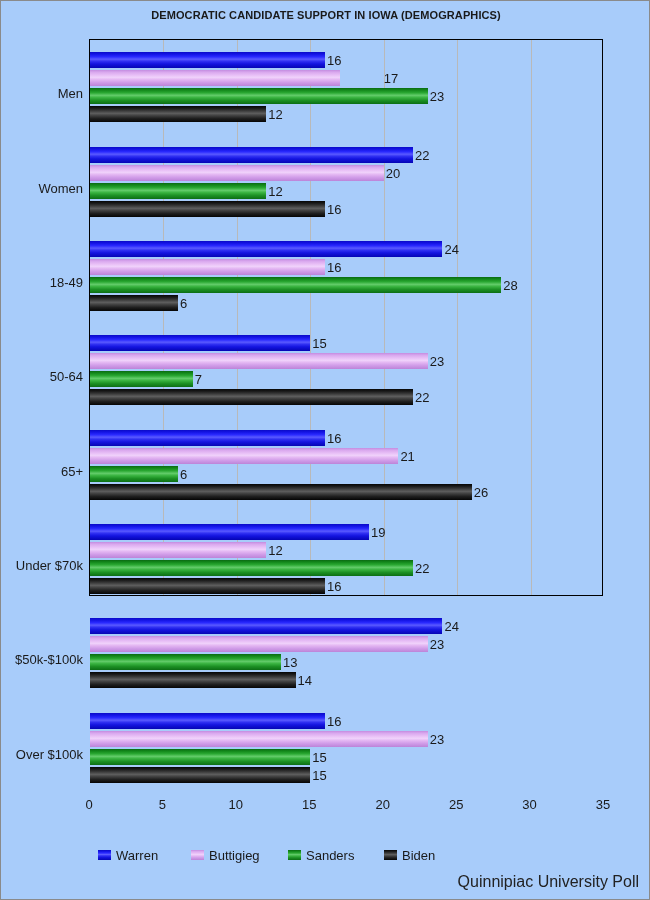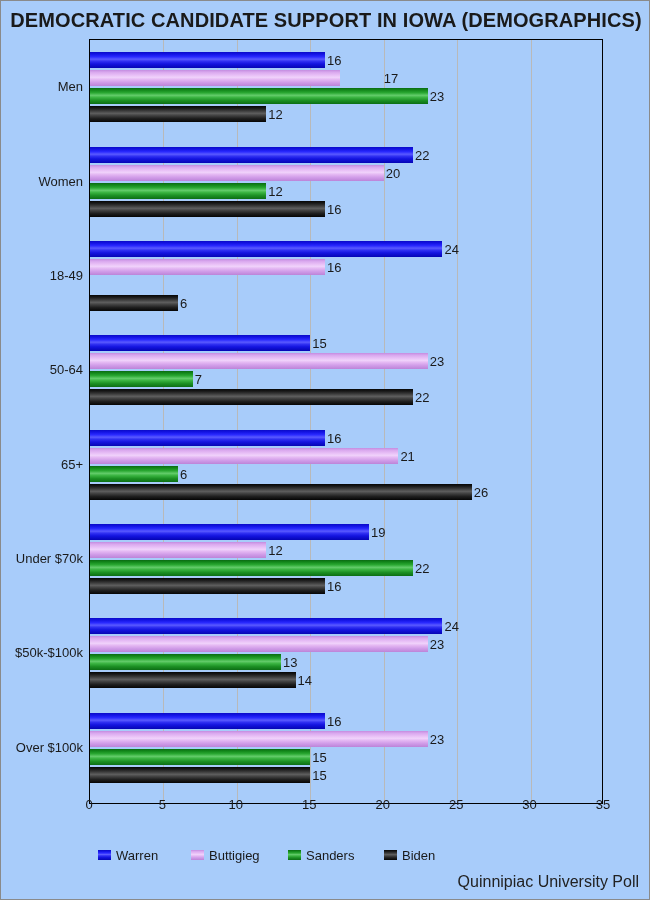--- a/index.html
+++ b/index.html
@@ -20,32 +20,32 @@
     box-sizing: border-box;
     border: 1px solid #8a8a8a;
     background: #a8ccfa;
   }
   #chart-title {
     position: absolute;
     left: 0;
     top: 8px;
     width: 650px;
     text-align: center;
-    font-size: 20px;
+    font-size: 11px;
     font-weight: bold;
     color: #1a1a1a;
     letter-spacing: 0.1px;
   }
   
   #plot-area {
     position: absolute;
     left: 88px;
     top: 38px;
     width: 514px;
-    height: 765px;
+    height: 557px;
     border: 1.6px solid #000;
     box-sizing: border-box;
     background: #a8ccfa;
   }
   #gridlines {
     position: absolute;
     left: 0; top: 0; right: 0; bottom: 0;
   }
   .gridline {
     position: absolute;
@@ -102,20 +102,21 @@
     color: #1a1a1a;
     white-space: nowrap;
     padding-left: 2px;
   }
   .cat-label {
     position: absolute;
     right: 654px; 
     font-size: 13px;
     color: #1a1a1a;
     white-space: nowrap;
+    margin-top: 7px;
   }
   #cat-labels {
     position: absolute;
     left: 0;
     top: 38px;
     width: 82px;
     height: 755px;
   }
   #cat-labels .cat-label {
     position: absolute;
@@ -240,20 +241,24 @@
         </div>
         <div class="group" style="top: 200.938px; height: 70px;">
           <div class="bar-row" style="top: 0px; width: 100%;">
             <div class="bar bar-warren" title="Warren 18-49: 24" style="width: 352.457px;"></div>
             <div class="bar-value" style="left: 352.457px;">24</div>
           </div>
           <div class="bar-row" style="top: 18px; width: 100%;">
             <div class="bar bar-buttigieg" title="Buttigieg 18-49: 16" style="width: 234.971px;"></div>
             <div class="bar-value" style="left: 234.971px;">16</div>
           </div>
+          <div class="bar-row" style="top: 36px; width: 100%;">
+            <div class="bar bar-sanders" title="Sanders 18-49: 28" style="width: 411.2px;"></div>
+            <div class="bar-value" style="left: 411.2px;">28</div>
+          </div>
           <div class="bar-row" style="top: 54px; width: 100%;">
             <div class="bar bar-biden" title="Biden 18-49: 6" style="width: 88.1143px;"></div>
             <div class="bar-value" style="left: 88.1143px;">6</div>
           </div>
         </div>
         <div class="group" style="top: 295.312px; height: 70px;">
           <div class="bar-row" style="top: 0px; width: 100%;">
             <div class="bar bar-warren" title="Warren 50-64: 15" style="width: 220.286px;"></div>
             <div class="bar-value" style="left: 220.286px;">15</div>
           </div>

